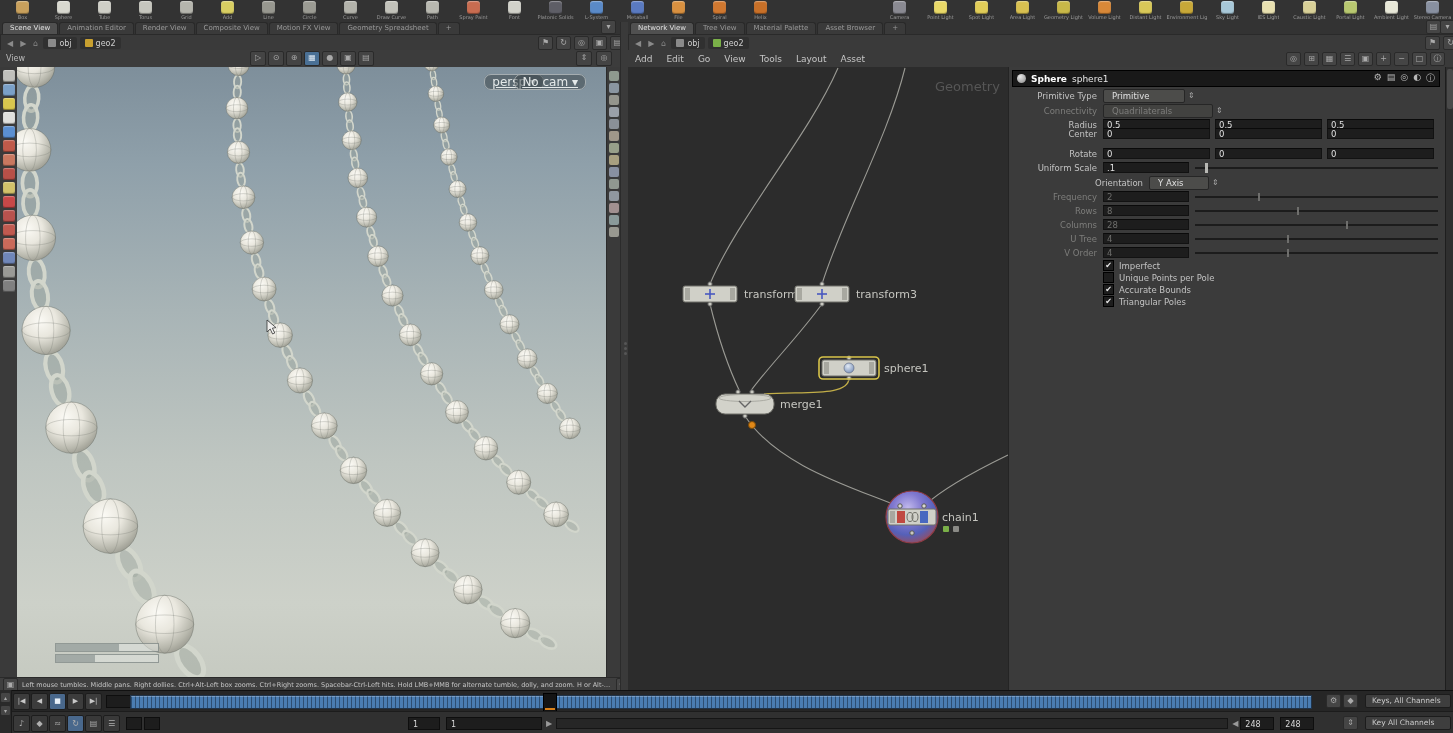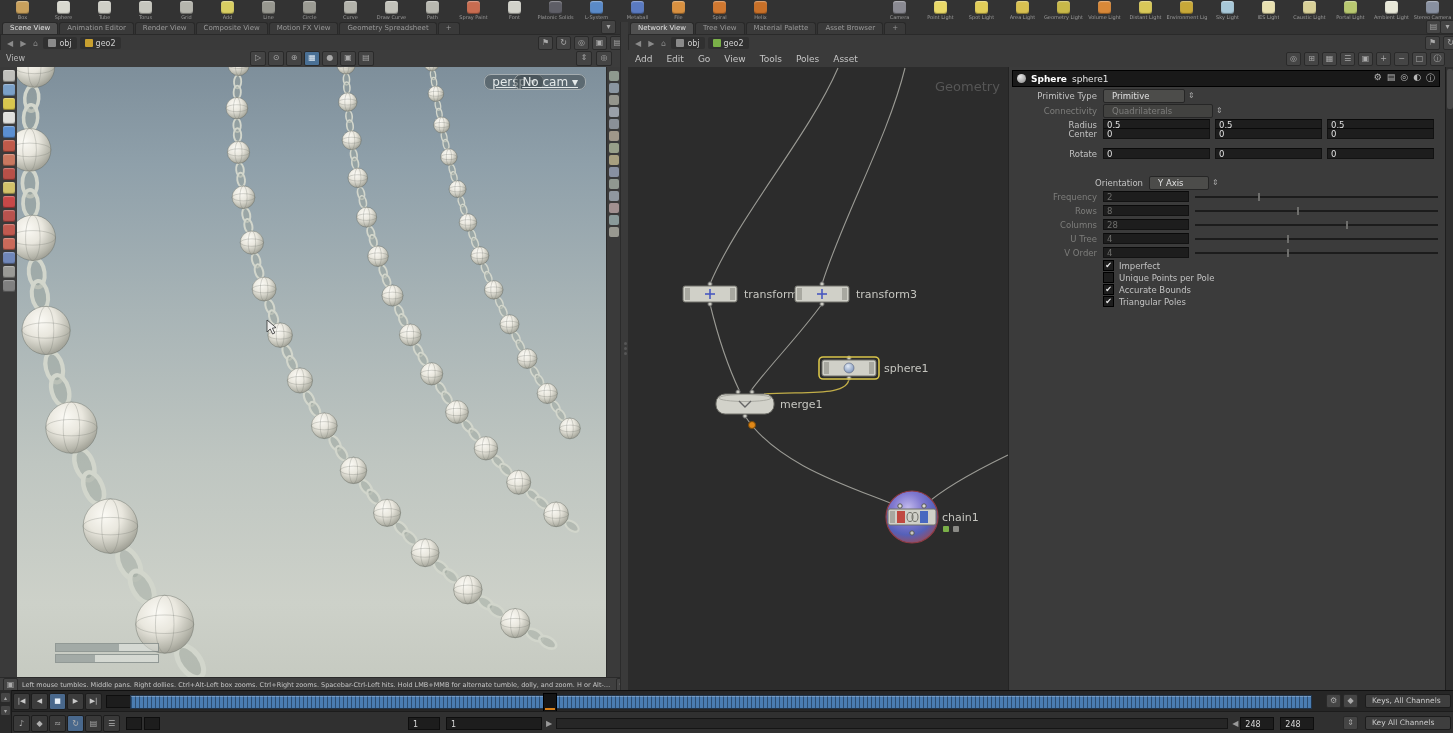--- a/index.html
+++ b/index.html
@@ -732,21 +732,21 @@
         <span class="mi"><span>Add</span></span>
 
         <span class="mi"><span>Edit</span></span>
 
         <span class="mi"><span>Go</span></span>
 
         <span class="mi"><span>View</span></span>
 
         <span class="mi"><span>Tools</span></span>
 
-        <span class="mi"><span>Poles</span></span>
+        <span class="mi"><span>Layout</span></span>
 
         <span class="mi"><span>Asset</span></span>
       </span>
     <span style="margin-left:auto;margin-right:8px;display:flex;gap:3px;">
 
         <span class="micon"><span>◎</span></span>
 
         <span class="micon"><span>⊞</span></span>
 
         <span class="micon"><span>▦</span></span>
@@ -907,20 +907,27 @@
       <span class="pf" style="width:107px;">0</span>
     </div>
 
     <div class="prow" style="top:80px;">
       <span class="plabel">Rotate</span>
       <span class="pf" style="width:107px;margin-right:5px;">0</span>
       <span class="pf" style="width:107px;margin-right:5px;">0</span>
       <span class="pf" style="width:107px;">0</span>
     </div>
 
+    <div class="prow" style="top:94px;">
+      <span class="plabel">Uniform Scale</span>
+      <span class="pf" style="width:86px;">.1</span>
+      <span class="track">
+          <span class="knob" style="left:4%;"></span>
+        </span>
+    </div>
 
     <div class="prow" style="top:109px;margin-left:46px;">
       <span class="plabel">Orientation</span>
       <span class="dd" style="width:42px;">Y Axis</span>
       <span class="updown">⇕</span>
     </div>
 
     <div id="sliderrows">
 
         <div class="prow dis srow" style="top: 123px;">

